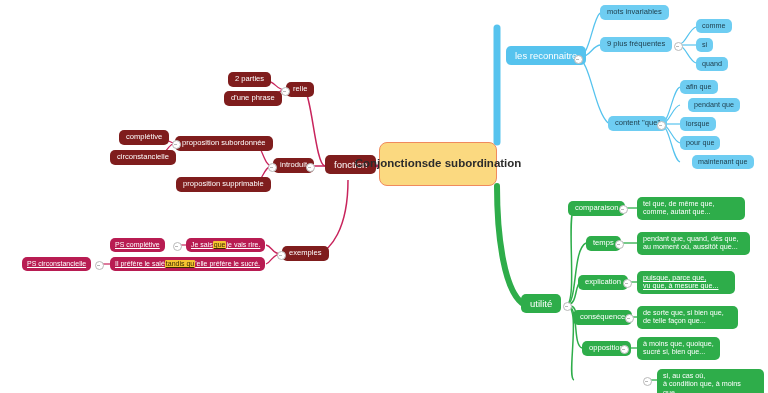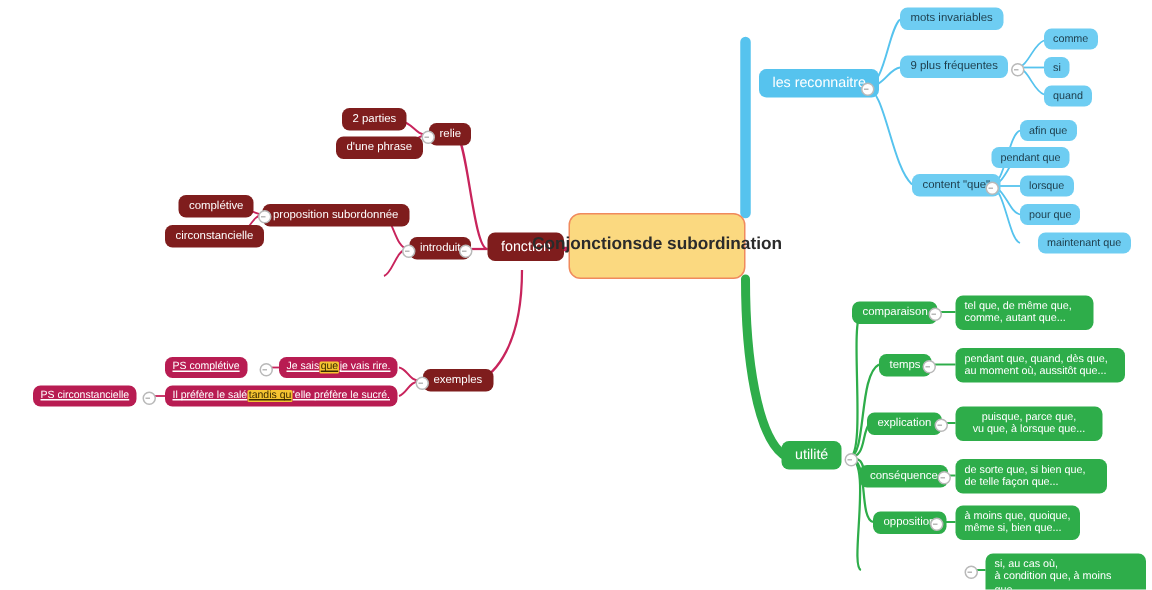--- a/index.html
+++ b/index.html
@@ -148,61 +148,61 @@
   <div class="knob" style="left:674px;top:42px;"></div>
 
   <div class="node blue-lite s-leaf" style="left:696px;top:19px;">comme</div>
   <div class="node blue-lite s-leaf" style="left:696px;top:38px;">si</div>
   <div class="node blue-lite s-leaf" style="left:696px;top:57px;">quand</div>
 
   <div class="node blue-lite s-mid" style="left:608px;top:116px;">content "que"</div>
   <div class="knob" style="left:657px;top:121px;"></div>
 
   <div class="node blue-lite s-leaf" style="left:680px;top:80px;">afin que</div>
-  <div class="node blue-lite s-leaf" style="left:661px;top:98px;">pendant que</div>
+  <div class="node blue-lite s-leaf" style="left:688px;top:98px;">pendant que</div>
   <div class="node blue-lite s-leaf" style="left:680px;top:117px;">lorsque</div>
   <div class="node blue-lite s-leaf" style="left:680px;top:136px;">pour que</div>
   <div class="node blue-lite s-leaf" style="left:692px;top:155px;">maintenant que</div>
 
   <div class="node green s-main" style="left:521px;top:294px;">utilité</div>
   <div class="knob" style="left:563px;top:302px;"></div>
 
   <div class="node green s-mid" style="left:568px;top:201px;">comparaison</div>
   <div class="knob" style="left:619px;top:205px;"></div>
-  <div class="node green s-leaf wrap" style="left:637px;top:197px;flex-direction:column;align-items:flex-start;width:92px;">
+  <div class="node green s-leaf wrap" style="left:637px;top:197px;flex-direction:column;align-items:flex-start;width:108px;">
     <span>tel que, de même que,</span>
     <span>comme, autant que...</span>
   </div>
 
   <div class="node green s-mid" style="left:586px;top:236px;">temps</div>
   <div class="knob" style="left:615px;top:240px;"></div>
   <div class="node green s-leaf wrap" style="left:637px;top:232px;flex-direction:column;align-items:flex-start;width:113px;">
     <span>pendant que, quand, dès que,</span>
     <span>au moment où, aussitôt que...</span>
   </div>
 
   <div class="node green s-mid" style="left:578px;top:275px;">explication</div>
   <div class="knob" style="left:623px;top:279px;"></div>
-  <div class="node green s-leaf wrap" style="left:637px;top:271px;flex-direction:column;align-items:center;width:98px;">
+  <div class="node green s-leaf wrap" style="left:637px;top:271px;flex-direction:column;align-items:flex-start;width:98px;text-decoration:underline;">
     <span>puisque, parce que,</span>
-    <span>vu que, à lorsque que...</span>
+    <span>vu que, à mesure que...</span>
   </div>
 
   <div class="node green s-mid" style="left:573px;top:310px;">conséquence</div>
   <div class="knob" style="left:625px;top:314px;"></div>
   <div class="node green s-leaf wrap" style="left:637px;top:306px;flex-direction:column;align-items:flex-start;width:101px;">
     <span>de sorte que, si bien que,</span>
     <span>de telle façon que...</span>
   </div>
 
   <div class="node green s-mid" style="left:582px;top:341px;">opposition</div>
   <div class="knob" style="left:620px;top:345px;"></div>
   <div class="node green s-leaf wrap" style="left:637px;top:337px;flex-direction:column;align-items:flex-start;width:83px;">
     <span>à moins que, quoique,</span>
-    <span>même si, bien que...</span>
+    <span>sucré si, bien que...</span>
   </div>
 
   <div class="knob" style="left:643px;top:377px;"></div>
   <div class="node green s-leaf wrap" style="left:657px;top:369px;flex-direction:column;align-items:flex-start;width:107px;">
     <span>si, au cas où,</span>
     <span>à condition que, à moins que...</span>
   </div>
 
   <div class="node crimson s-main" style="left:325px;top:155px;">fonction</div>
   <div class="knob" style="left:306px;top:163px;"></div>
@@ -215,20 +215,21 @@
 
   <div class="node crimson s-mid" style="left:273px;top:158px;">introduit</div>
   <div class="knob" style="left:268px;top:163px;"></div>
 
   <div class="node crimson s-mid" style="left:175px;top:136px;">proposition subordonnée</div>
   <div class="knob" style="left:172px;top:140px;"></div>
 
   <div class="node crimson s-mid" style="left:119px;top:130px;">complétive</div>
   <div class="node crimson s-mid" style="left:110px;top:150px;">circonstancielle</div>
 
+  <div class="node crimson s-mid" style="left:176px;top:177px;">proposition supprimable</div>
 
   <div class="node crimson s-mid" style="left:282px;top:246px;">exemples</div>
   <div class="knob" style="left:277px;top:251px;"></div>
 
   <div class="node crimson-d s-ex" style="left:110px;top:238px;">
     <span class="underline">PS complétive</span>
   </div>
   <div class="knob" style="left:173px;top:242px;"></div>
 
   <div class="node crimson-d s-ex" style="left:186px;top:238px;">

